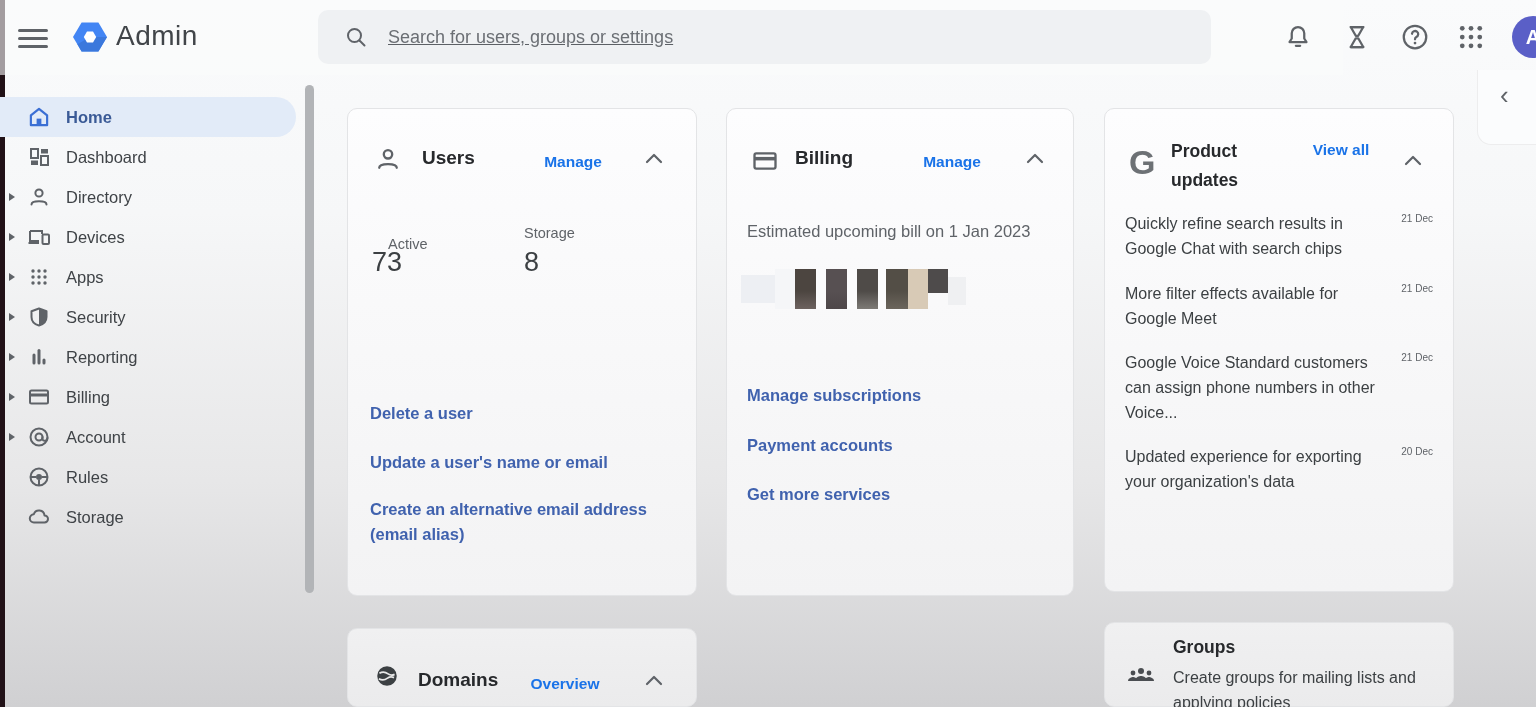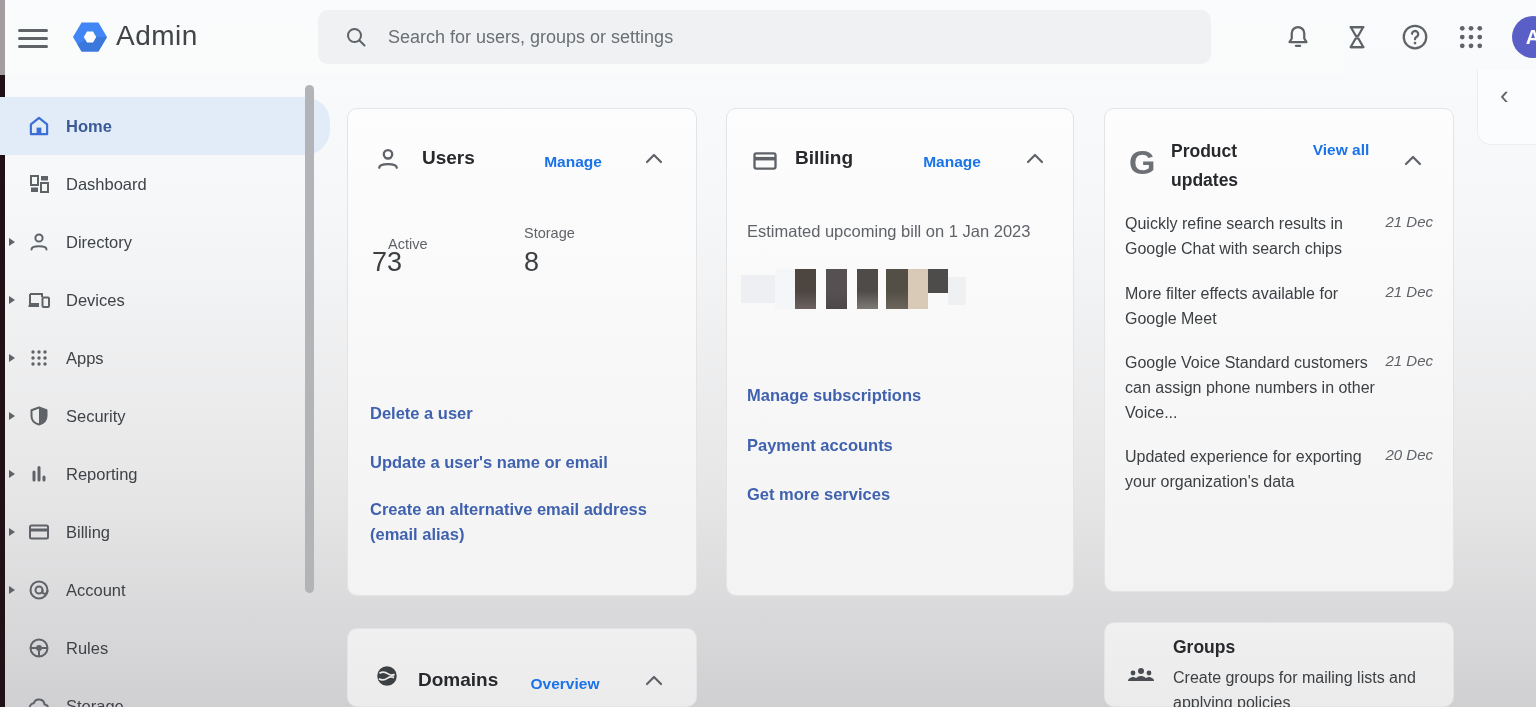--- a/index.html
+++ b/index.html
@@ -14,29 +14,29 @@
   
   #topbar{left:0;top:0;width:1343px;height:75px;background:rgba(250,251,252,.6);}
   #hamburger{left:18px;top:24px;width:30px;height:26px;cursor:pointer;}
   #hamburger span{display:block;height:3px;background:#5f6368;border-radius:2px;margin:5px 0;}
   #logo-hex{left:66px;top:13px;}
   #brand-name{left:116px;top:20px;font-size:28px;color:#414549;letter-spacing:.5px;}
   #searchbar{left:318px;top:10px;width:893px;height:54px;background:#eff1f3;border-radius:10px;
              display:flex;align-items:center;}
   #searchbar svg{margin-left:26px;}
   #search-input{border:none;background:transparent;outline:none;flex:1;margin-left:18px;
-                font-size:18px;color:#5c6065;font-family:"Liberation Sans",sans-serif;}
+                font-size:18px;color:#5c6065;font-family:"Liberation Sans",sans-serif;text-decoration:underline;}
   #search-input::placeholder{color:#6b6f74;opacity:1;}
   .tb-icon{top:22px;width:30px;height:30px;cursor:pointer;}
   #avatar{left:1512px;top:16px;width:42px;height:42px;border-radius:50%;background:#5a5fc7;
           color:#fff;font-size:20px;font-weight:bold;display:flex;align-items:center;justify-content:center;}
 
   
   #sidebar{left:0;top:97px;width:318px;}
-  .nav-item{position:relative;height:58px;display:flex;align-items:center;cursor:pointer;padding-left:34px;}
+  .nav-item{position:relative;height:40px;display:flex;align-items:center;cursor:pointer;}
   .nav-arrow{position:absolute;left:9px;width:0;height:0;border-left:6px solid #5f6368;
              border-top:4.5px solid transparent;border-bottom:4.5px solid transparent;}
   .nav-icon{position:absolute;left:26px;width:26px;height:26px;display:flex;align-items:center;justify-content:center;}
   .nav-label{position:absolute;left:66px;font-size:16.5px;color:#3f4347;font-weight:500;}
   .nav-item.selected{background:#e2ebf8;border-radius:0 25px 25px 0;width:296px;}
   .nav-item.selected .nav-label{color:#3a5a96;font-weight:bold;}
   #side-scrollbar{left:305px;top:85px;width:9px;height:508px;background:#b2b4b7;border-radius:5px;}
 
   
   .card{position:absolute;background:linear-gradient(180deg,#fdfdfe 0%,#f3f3f4 100%);
@@ -68,21 +68,21 @@
   .m7{width:21px;background:linear-gradient(180deg,#4f4b48 55%,#7d7a76 100%);}
   .m8{width:8px;background:#fbfbfc;}
   .m9{width:22px;background:linear-gradient(180deg,#534e46 55%,#6b655c 100%);}
   .m10{width:20px;background:#d8cab6;}
   .m11{width:20px;background:#4e4b4b;height:60%!important;}
   .m12{width:18px;background:#eff0f2;margin-top:8px;height:70%!important;}
 
   
   .pu-item{position:absolute;left:20px;right:20px;display:flex;cursor:pointer;}
   .pu-text{width:250px;font-size:16px;color:#3c4043;line-height:25px;}
-  .pu-date{margin-left:auto;font-size:15px;color:#5f6368;padding-top:2px;white-space:nowrap;font-style:italic;}
+  .pu-date{margin-left:auto;font-size:10px;color:#5f6368;padding-top:2px;white-space:nowrap;}
 
   
   #groups-desc{position:absolute;left:68px;top:42px;width:262px;font-size:16px;color:#3c4043;line-height:25px;}
 
   
   #collapse-tab{left:1477px;top:70px;width:59px;height:74px;background:#fbfcfd;
                 border-radius:0 0 0 14px;border-left:1px solid #ededee;border-bottom:1px solid #ededee;cursor:pointer;}
   #collapse-tab span{position:absolute;left:22px;top:10px;font-size:26px;color:#5f6368;}
 </style>
 </head>

